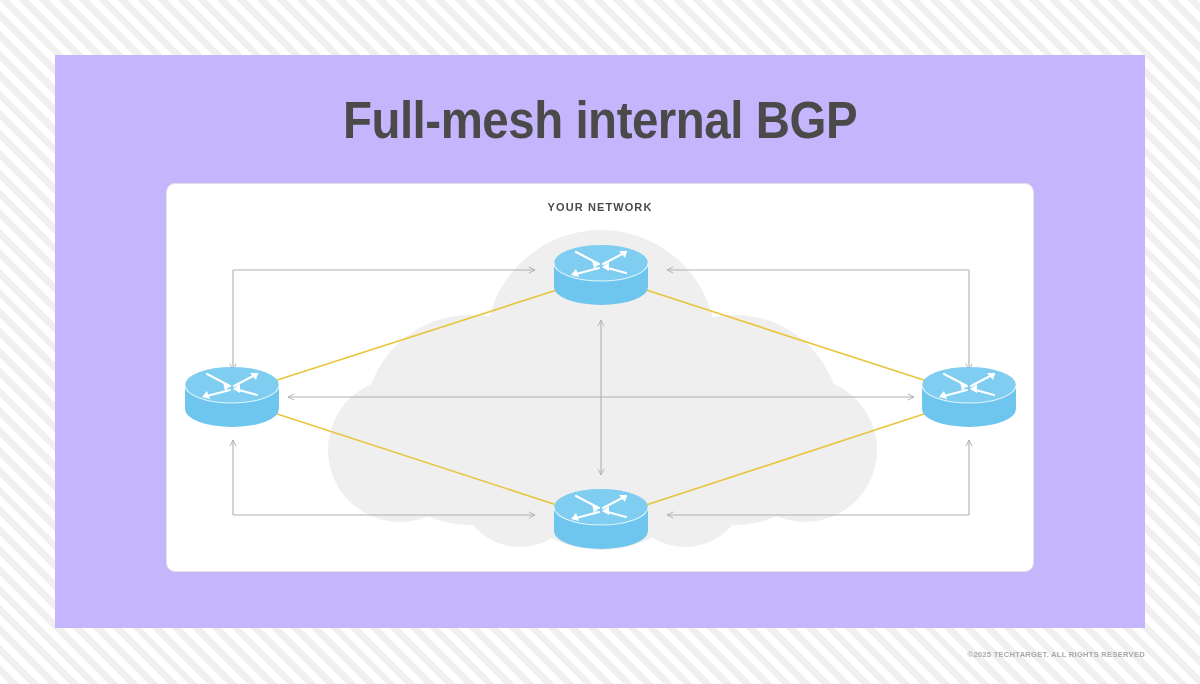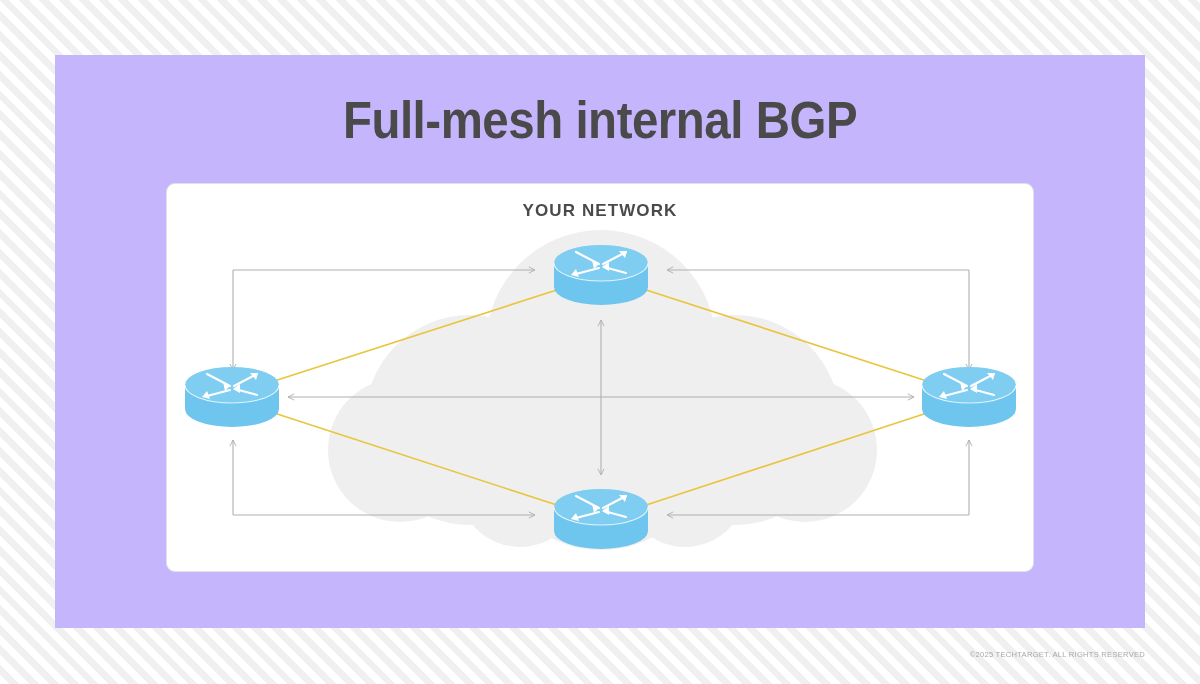--- a/index.html
+++ b/index.html
@@ -54,21 +54,21 @@
     border-radius: 9px;
     background: #ffffff;
   }
 
   #network-label {
     position: absolute;
     left: 0;
     top: 17px;
     width: 100%;
     text-align: center;
-    font-size: 17px;
+    font-size: 11px;
     font-weight: 700;
     letter-spacing: 1.1px;
     color: #4a4a4a;
   }
 
   #diagram-svg {
     position: absolute;
     left: 0;
     top: 0;
     width: 1200px;
@@ -76,21 +76,21 @@
     pointer-events: none;
   }
 
   #footer-copyright {
     position: absolute;
     right: 55px;
     top: 650px;
     font-size: 7.6px;
     letter-spacing: 0.25px;
     color: #a8a8a8;
-    font-weight: 400;
+    font-weight: 700;
     font-family: "Liberation Sans", sans-serif;
     padding-left: 31px;
   }
 </style>
 </head>
 <body>
 
 <div id="slide-card">
 
   <h1 id="page-title">Full-mesh internal BGP</h1>

